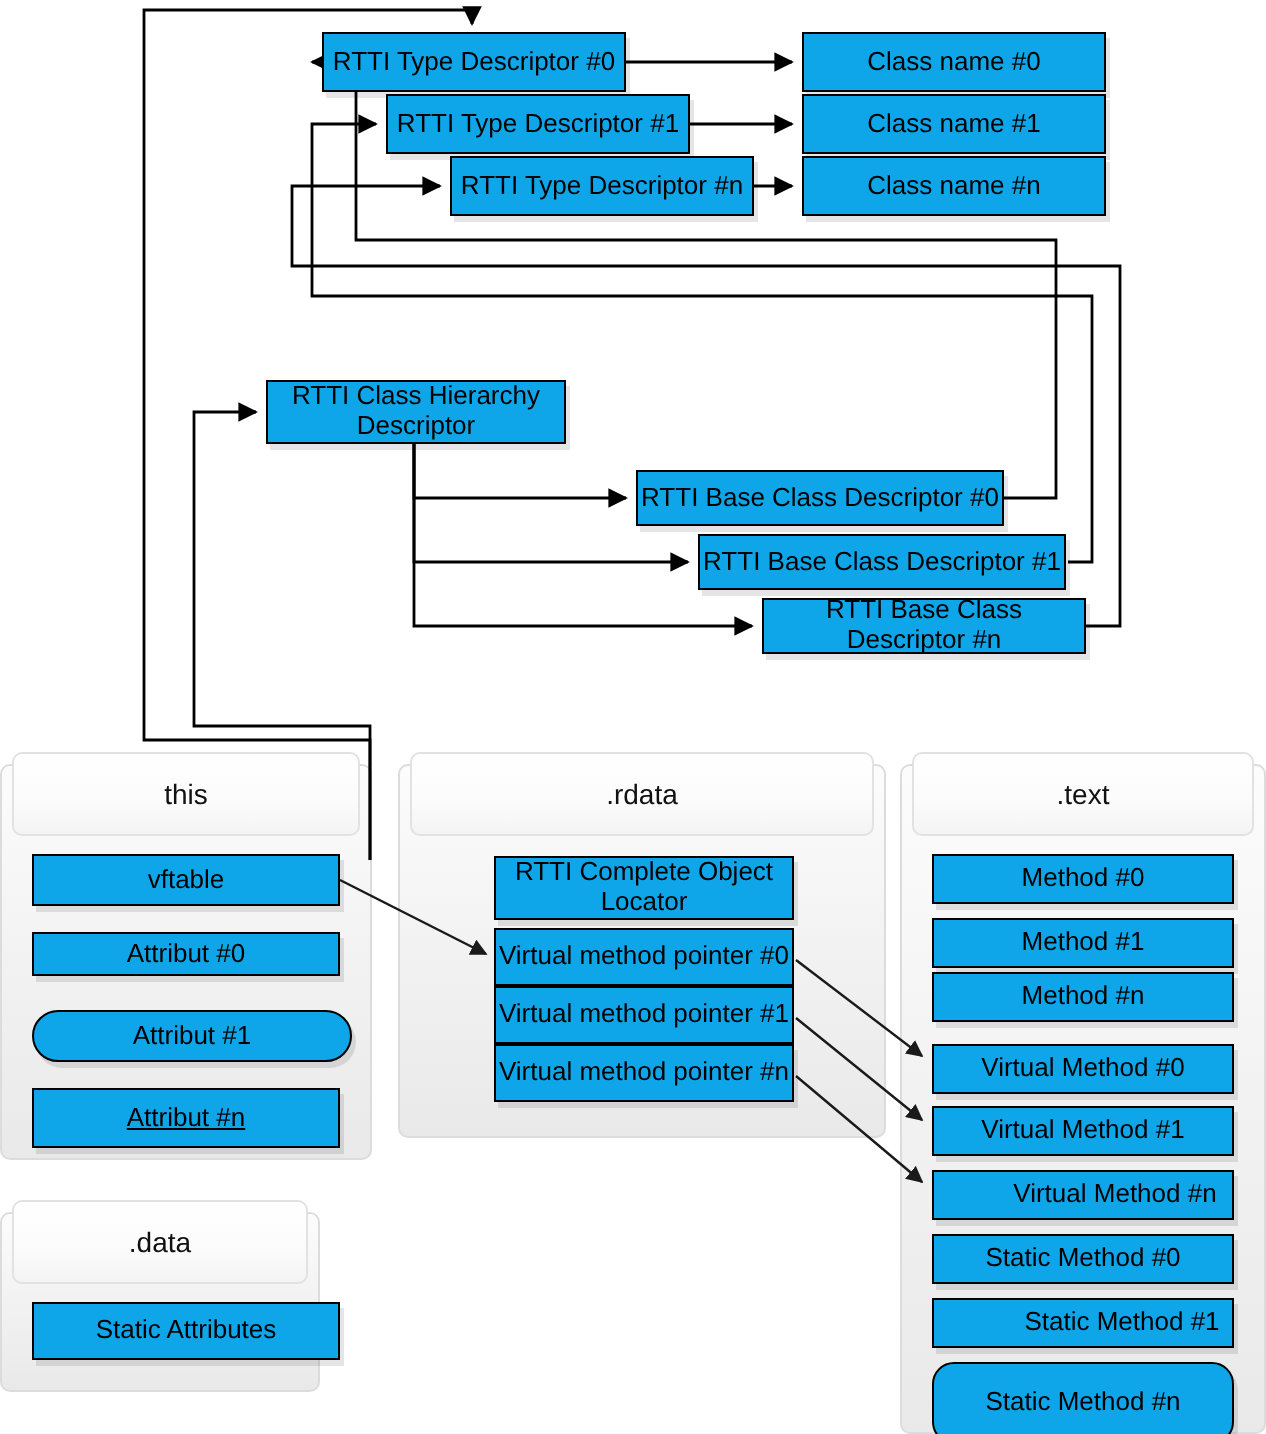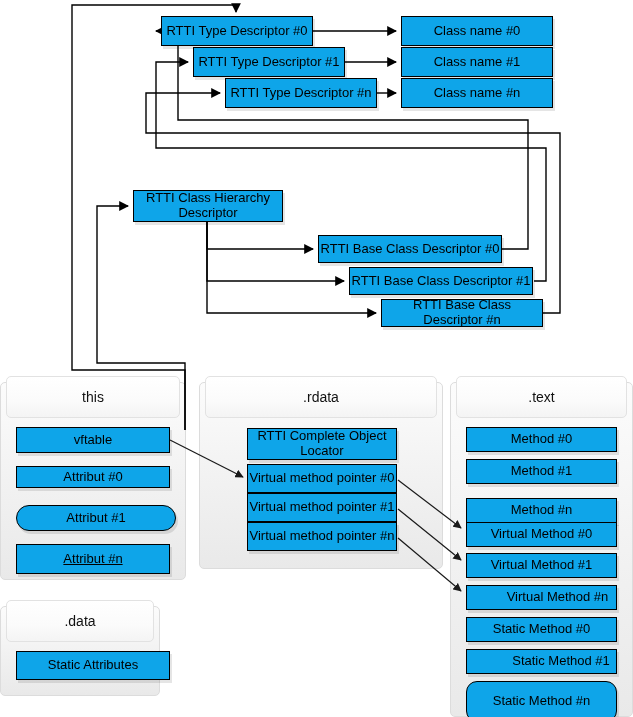--- a/index.html
+++ b/index.html
@@ -157,21 +157,21 @@
     <div class="panel-head">
       <span class="panel-title">.text</span>
     </div>
     <div class="panel-content">
       <div class="node" style="left:16px;top:9px;width:151px;height:25px;">
         <span>Method #0</span>
       </div>
       <div class="node" style="left:16px;top:41px;width:151px;height:25px;">
         <span>Method #1</span>
       </div>
-      <div class="node" style="left:16px;top:80px;width:151px;height:25px;">
+      <div class="node" style="left:16px;top:68px;width:151px;height:25px;">
         <span>Method #n</span>
       </div>
       <div class="node" style="left:16px;top:104px;width:151px;height:25px;">
         <span>Virtual Method #0</span>
       </div>
       <div class="node" style="left:16px;top:135px;width:151px;height:25px;">
         <span>Virtual Method #1</span>
       </div>
       <div class="node" style="left:16px;top:167px;width:151px;height:25px;padding-left:32px;">
         <span>Virtual Method #n</span>

